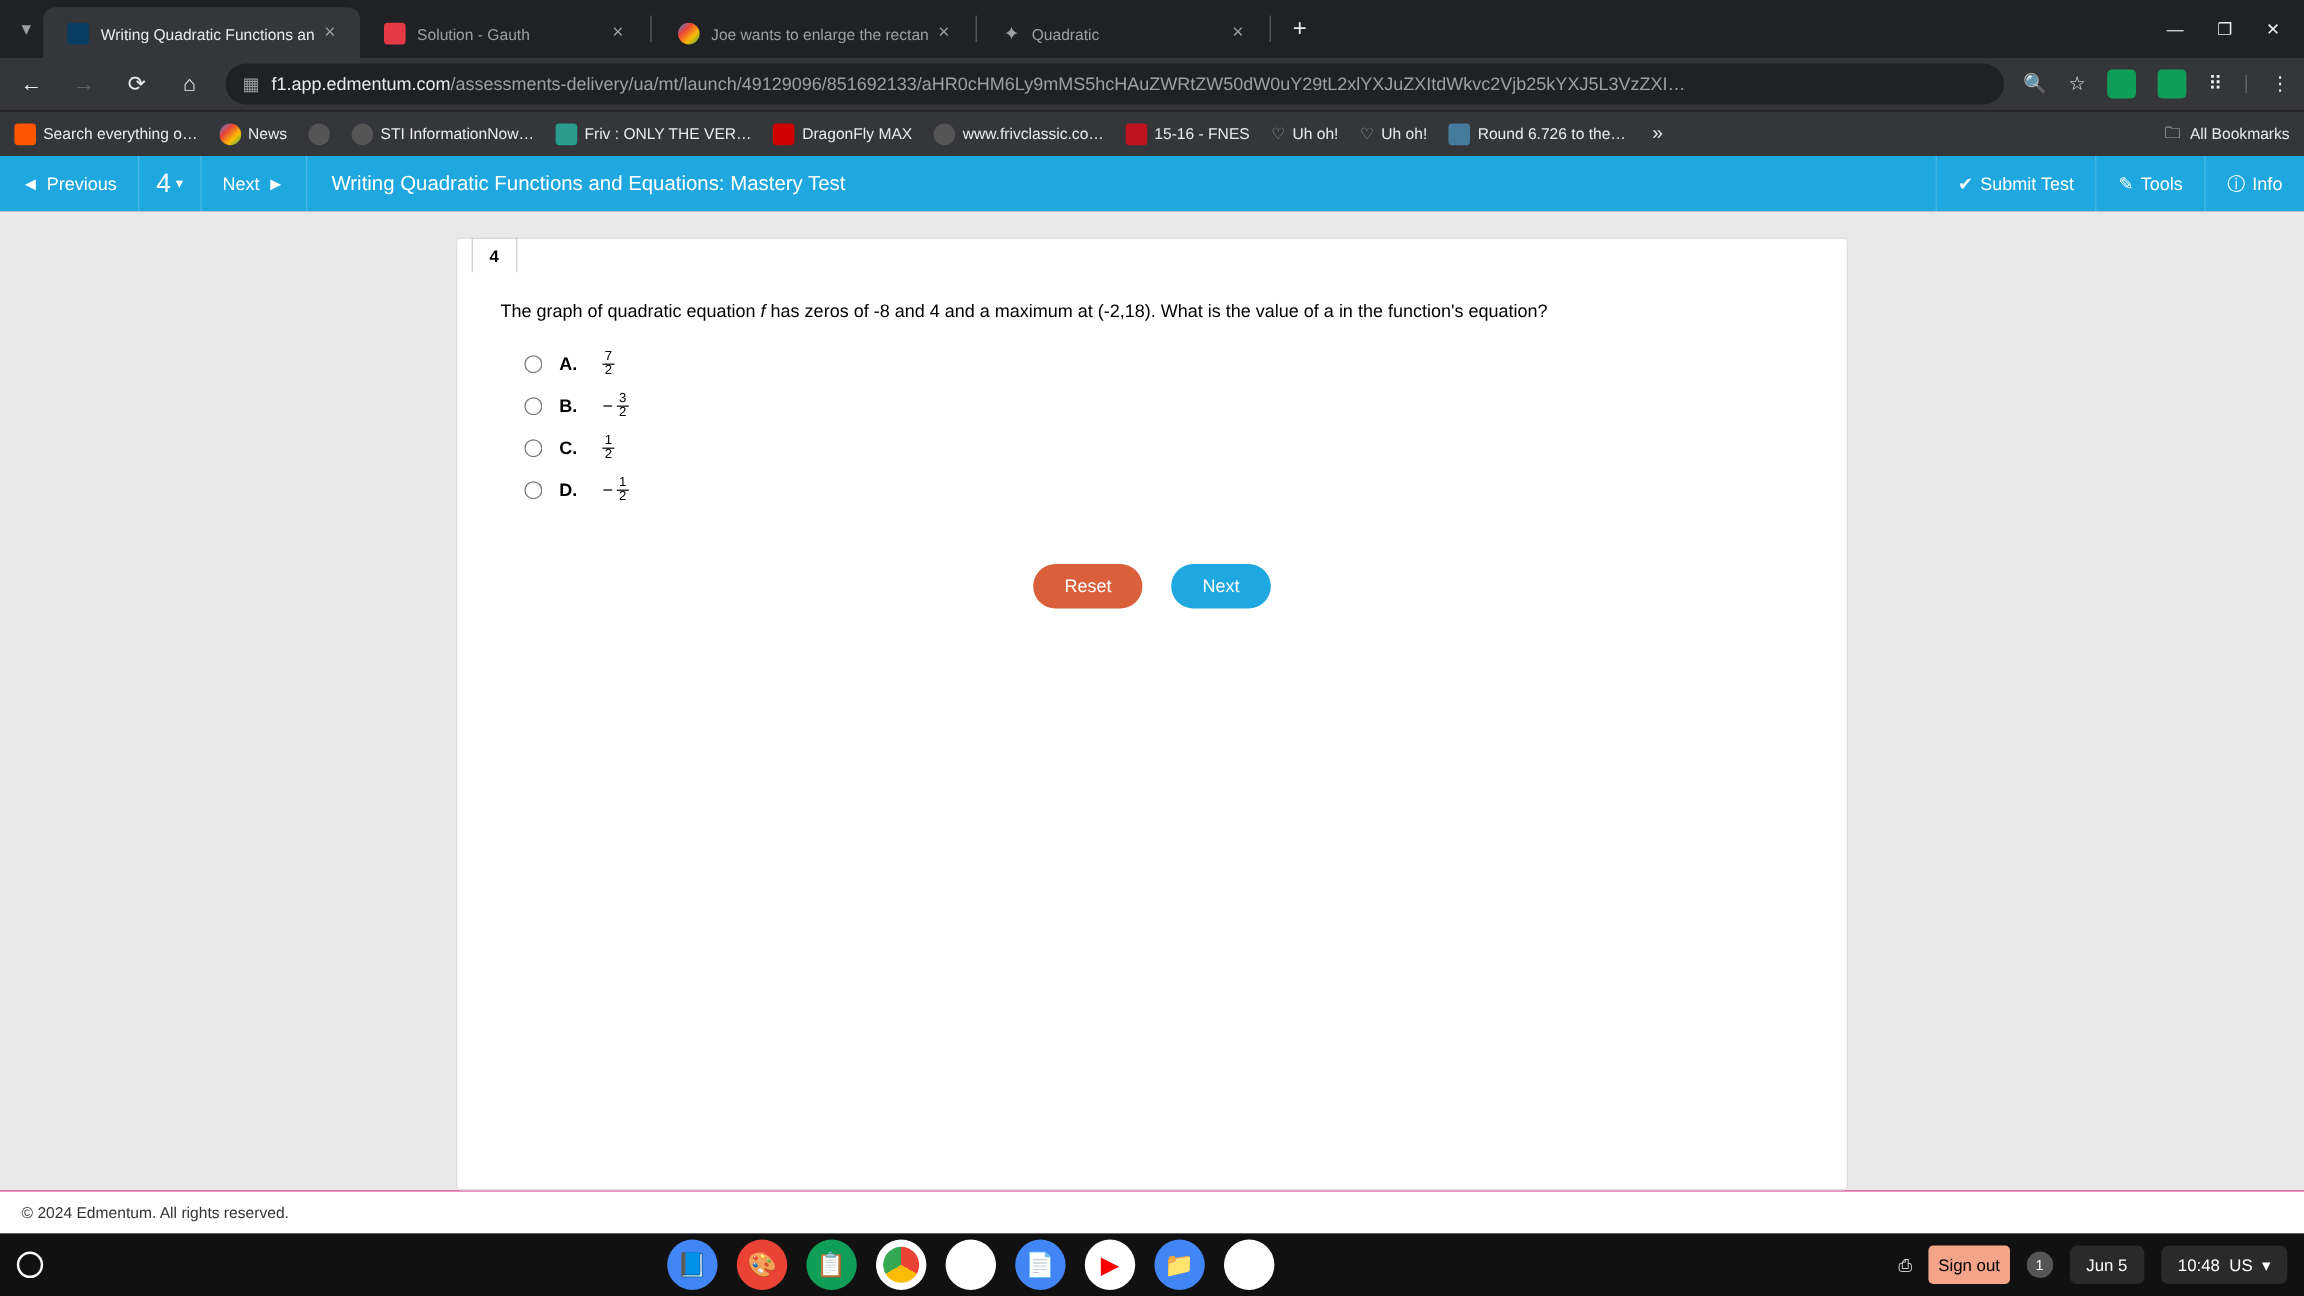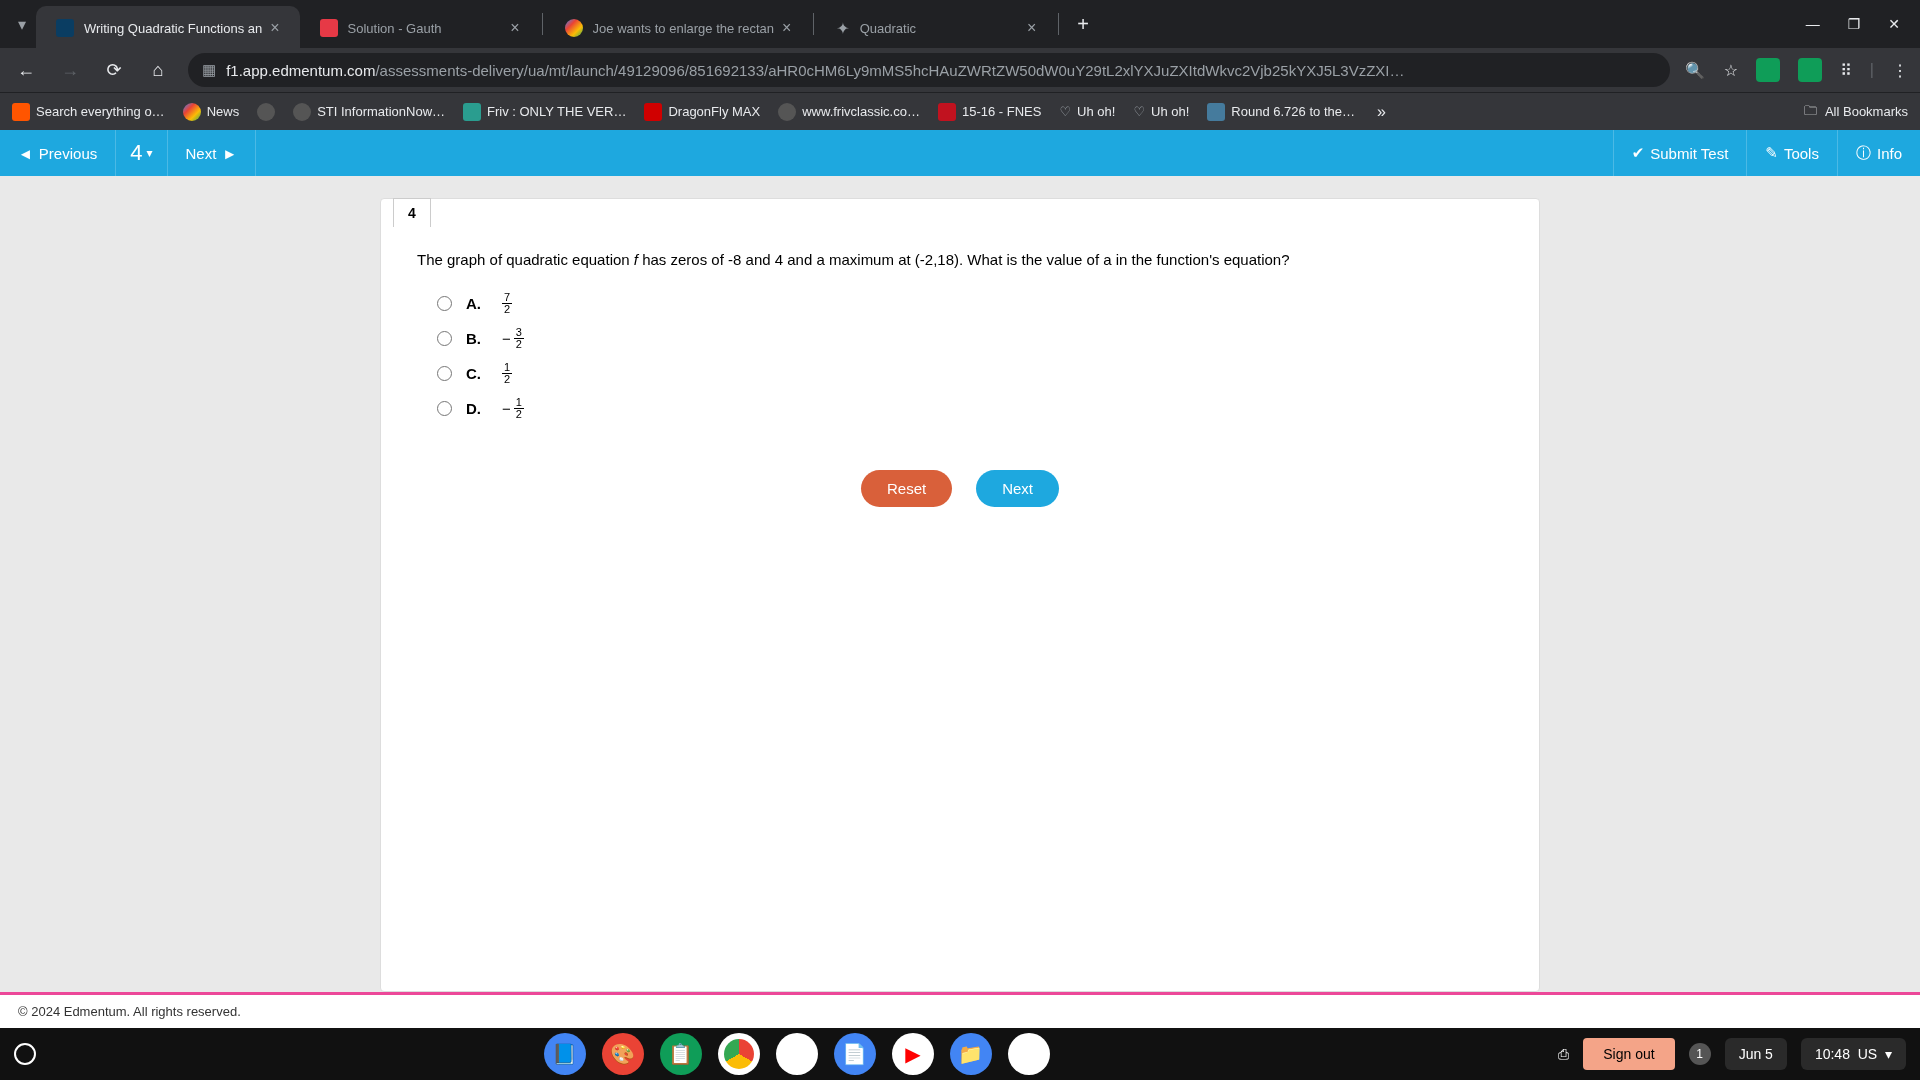--- a/index.html
+++ b/index.html
@@ -52,28 +52,28 @@
 .opt-label{font-weight:bold;width:22px}
 .frac{display:inline-flex;align-items:center}
 .frac-col{display:inline-flex;flex-direction:column;align-items:center;font-size:11px;line-height:1}
 .frac-col .n{border-bottom:1px solid #000;padding:0 2px}
 .neg{margin-right:3px;font-size:15px}
 .btns{display:flex;justify-content:center;gap:24px;margin-top:50px}
 .btn{padding:10px 26px;border:none;border-radius:22px;color:#fff;font-size:15px;cursor:pointer}
 .btn-reset{background:#d9603a}
 .btn-next{background:#1ea8df}
 
-.footer{background:#fff;height:36px;display:flex;align-items:center;padding:0 18px;font-size:13px;color:#333;border-top:3px solid #ec4899}
+.footer{background:#fff;height:36px;display:flex;align-items:center;padding:0 18px;font-size:13px;color:#333;border-top:1px solid #ec4899}
 
 .os-bar{background:#111;height:52px;display:flex;align-items:center;padding:0 14px;color:#fff;position:absolute;bottom:0;left:0;right:0}
 .os-circle{width:22px;height:22px;border:2px solid #fff;border-radius:50%}
 .os-apps{display:flex;gap:16px;margin:0 auto}
 .os-app{width:42px;height:42px;border-radius:50%;display:flex;align-items:center;justify-content:center;font-size:20px}
 .os-right{display:flex;align-items:center;gap:14px;font-size:14px}
-.signout{background:#f4a488;color:#000;padding:8px 20px;border-radius:4px;cursor:pointer}
+.signout{background:#f4a488;color:#000;padding:8px 8px;border-radius:4px;cursor:pointer}
 .pill{background:#2a2a2a;padding:8px 14px;border-radius:6px}
 .notif-badge{background:#555;color:#fff;width:22px;height:22px;border-radius:50%;display:flex;align-items:center;justify-content:center;font-size:12px}
 </style>
 </head>
 <body>
 
 <div class="browser-top">
   <div class="tab-dropdown">▾</div>
 
   <div class="tab active">
@@ -190,20 +190,21 @@
       <span>Previous</span>
     </div>
   <div class="qnum-disp">
       <span>4</span>
       <span style="font-size:12px">▾</span>
     </div>
   <div class="app-btn">
       <span>Next</span>
       <span>►</span>
     </div>
+  <div class="app-title">Writing Quadratic Functions and Equations: Mastery Test</div>
   <div class="hdr-right">
     <div class="app-btn lborder">
         <span>✔</span>
         <span>Submit Test</span>
       </div>
     <div class="app-btn lborder">
         <span>✎</span>
         <span>Tools</span>
       </div>
     <div class="app-btn lborder">

